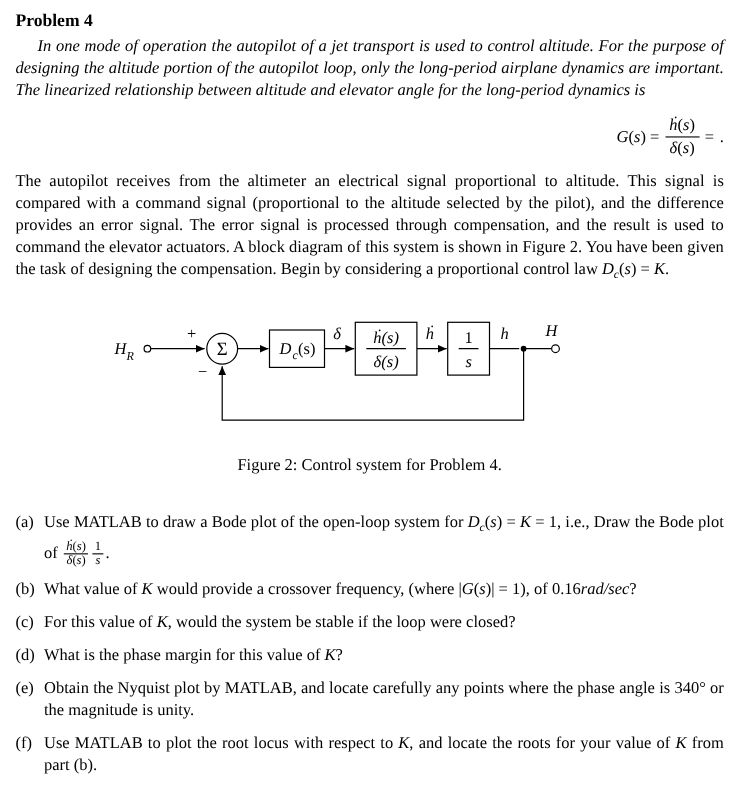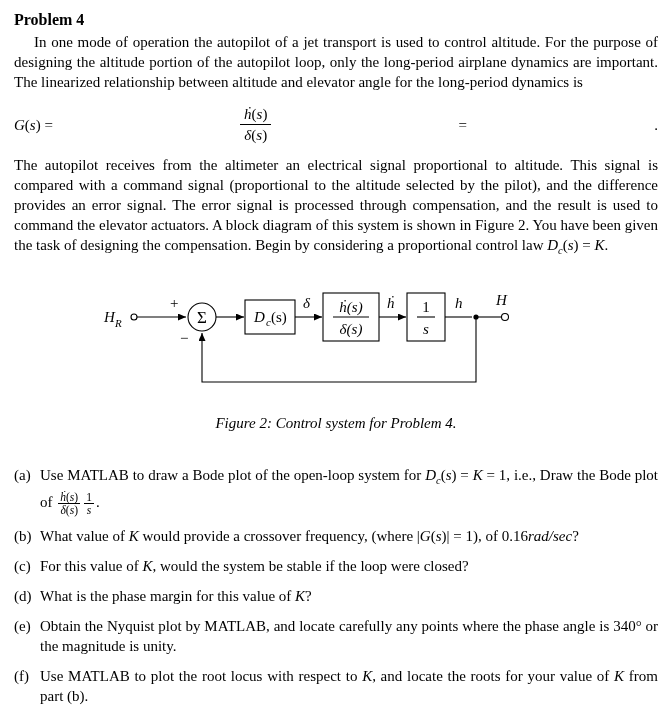--- a/index.html
+++ b/index.html
@@ -4,42 +4,42 @@
 <style>
   html, body { margin:0; padding:0; background:#ffffff; }
   body {
     width:672px; height:716px; overflow:hidden;
     font-family:"Liberation Serif","DejaVu Serif",serif;
     font-size:15px; line-height:20px; color:#000;
   }
   .page { box-sizing:border-box; width:672px; height:596px; padding:10px 14px 0 14px; }
   .title { font-weight:bold; font-size:16px; margin:0 0 2px 0; }
   p.body-par { margin:0; text-align:justify; }
-  p.indent-first { text-indent:20px; }
+  p.indent-first { text-indent:20px;font-style:italic; }
 
   
-  .equation { display:flex; justify-content:space-between; align-items:center; gap:5px; margin:13px 0 11px 0; }
+  .equation { display:flex; justify-content:flex-end; align-items:center; gap:5px; margin:13px 0 11px 0; }
   .frac { display:inline-flex; flex-direction:column; align-items:center; line-height:18px; }
   .frac .num { display:block; padding:0 4px 1px 4px; text-align:center; }
   .frac .den { display:block; border-top:1px solid #000; padding:1px 4px 0 4px; text-align:center; }
 
   
   .ifrac { display:inline-flex; flex-direction:column; vertical-align:middle; font-size:11.5px; line-height:12px; margin:0 2px; text-align:center; }
   .ifrac .inum { display:block; padding:0 2px; }
   .ifrac .iden { display:block; border-top:1px solid #000; padding:0 2px; }
 
   
   .figure-wrap { margin:26px 0 0 0; }
   svg.diagram { display:block; }
   svg.diagram text { font-family:"Liberation Serif","DejaVu Serif",serif; font-size:15px; fill:#000; }
   svg.diagram .it { font-style:italic; }
   svg.diagram .small { font-size:11px; }
   svg.diagram .sigma { font-size:17px; }
   svg.diagram line, svg.diagram path.wire, svg.diagram rect { stroke:#000; stroke-width:1.1; fill:none; }
-  .figure-caption { text-align:center; margin:18px 0 0 0;font-style:italic; }
+  .figure-caption { text-align:center; margin:18px 0 0 0; }
 
   
   .qlist { margin-top:32px; }
   .qitem { display:flex; margin:0 0 10px 0; }
   .qlabel { flex:0 0 26px; }
   .qtext { flex:1; text-align:justify; }
   sub { font-size:0.7em; }
   sup { font-size:0.7em; }
 </style>
 </head>

